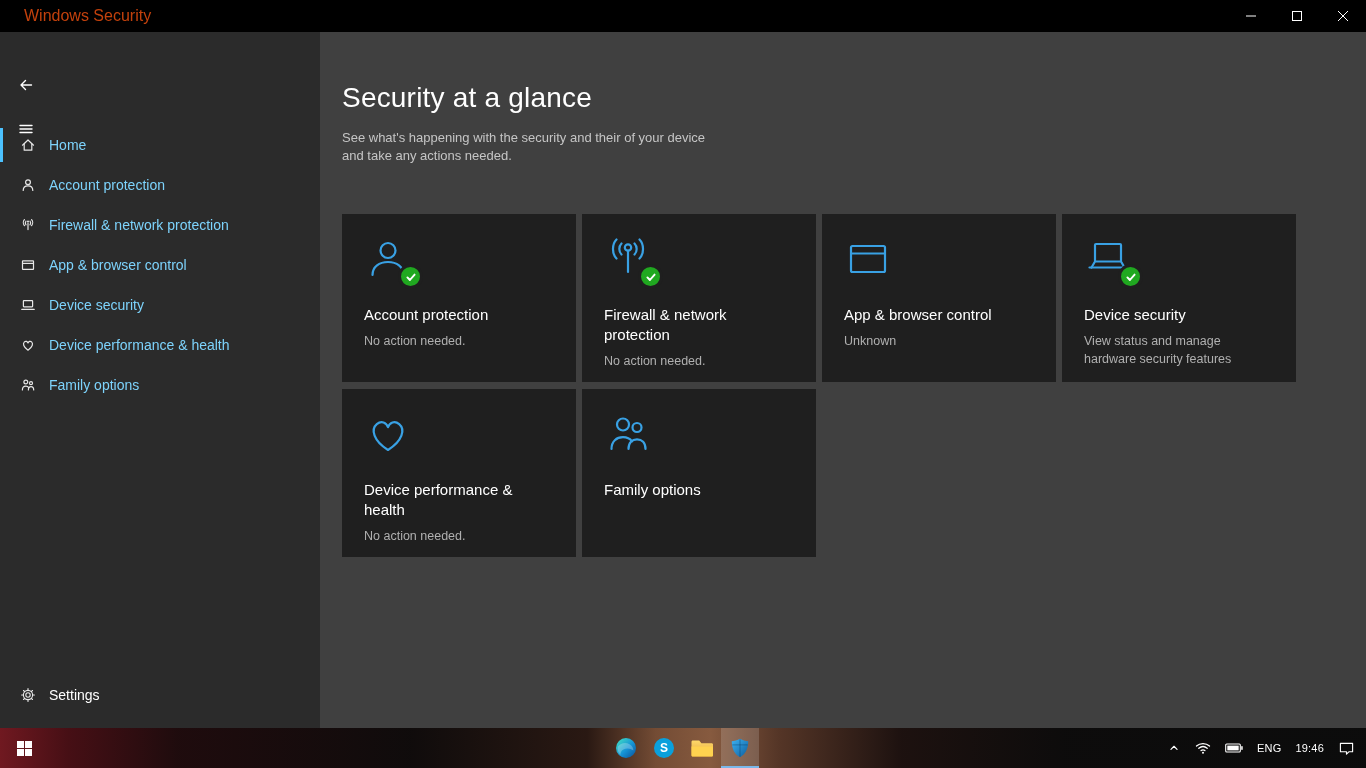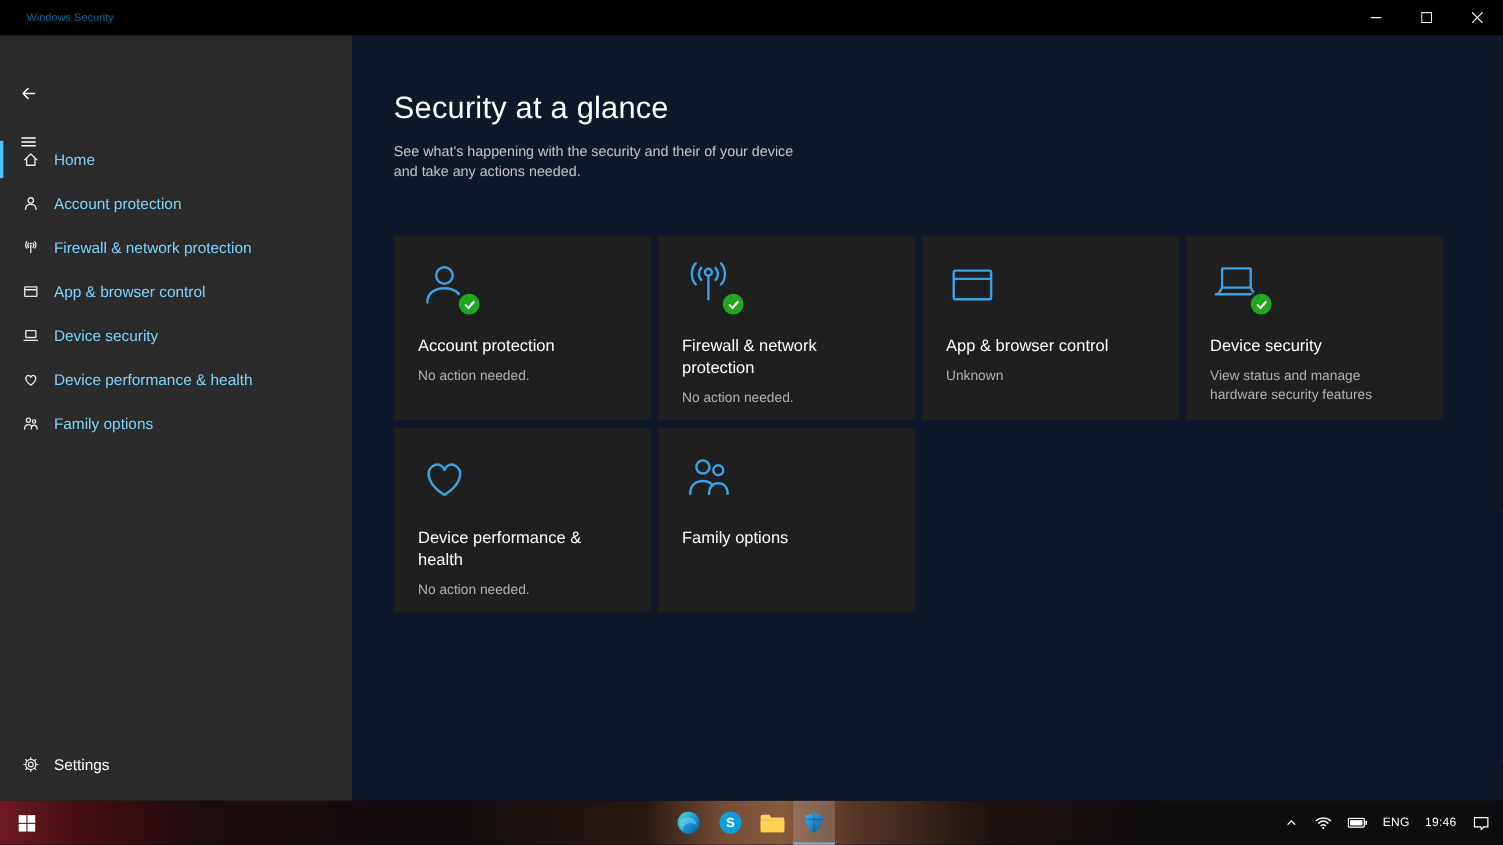--- a/index.html
+++ b/index.html
@@ -4,37 +4,37 @@
 <style>
   * { margin:0; padding:0; box-sizing:border-box; }
   html,body { width:1366px; height:768px; overflow:hidden; }
   body {
     font-family:"Liberation Sans","DejaVu Sans",sans-serif;
     background:#000; color:#fff; position:relative;
   }
 
   
   .titlebar { position:absolute; top:0; left:0; right:0; height:32px; background:#000; display:flex; align-items:center; z-index:5; }
-  .titlebar-title { font-size:10px; color:#0369a1; margin-left:24px; }
+  .titlebar-title { font-size:16px; color:#c2410c; margin-left:24px; }
   .win-controls { position:absolute; right:0; top:0; height:32px; display:flex; }
   .win-btn { width:46px; height:32px; display:flex; align-items:center; justify-content:center; }
 
   
   .sidebar { position:absolute; top:32px; left:0; width:320px; bottom:40px; background:#2b2b2b; }
   .icon-btn { position:absolute; left:8px; width:36px; height:34px; display:flex; align-items:center; justify-content:center; }
   .back-btn { top:36px; }
   .hamburger-btn { top:80px; }
   .nav { position:absolute; top:93px; left:0; right:0; }
   .nav-item { position:relative; height:40px; display:flex; align-items:center; padding-left:20px; gap:13px; font-size:14px; color:#7dd3fc; }
   .nav-item .icon16, .settings-item .icon16 { width:16px; height:16px; flex:0 0 16px; display:flex; }
   .active-bar { position:absolute; left:0; top:3px; bottom:3px; width:3px; background:#4cc2ff; }
   .settings-item { position:absolute; bottom:1px; left:0; right:0; height:40px; display:flex; align-items:flex-start; padding-left:20px; gap:13px; font-size:14px; }
 
   
-  .main { position:absolute; top:32px; left:320px; right:0; bottom:40px; background:#0f172a; padding-left:38px; }
+  .main { position:absolute; top:32px; left:320px; right:0; bottom:40px; background:#404040; padding-left:22px; }
   .page-title { margin-top:50px; font-size:28px; font-weight:300; letter-spacing:.2px; }
   .subtitle { margin-top:15px; font-size:13px; line-height:18px; color:#c5c5c5; max-width:388px; }
   .tile-grid { margin-top:49px; display:grid; grid-template-columns:repeat(4,234px); grid-auto-rows:168px; gap:7px 6px; }
   .tile { background:#1f1f1f; padding:21px 18px 0 22px; }
   .tile-icon-wrap { position:relative; width:52px; height:48px; }
   .badge { position:absolute; right:-7px; bottom:-6px; width:25px; height:25px; background:#20a820; border:3px solid #1f1f1f; border-radius:50%; display:flex; align-items:center; justify-content:center; }
   .tile-title { margin-top:22px; font-size:15px; line-height:20px; font-weight:400; max-width:192px; }
   .tile-desc { margin-top:7px; font-size:12.5px; line-height:18px; color:#b0b0b0; max-width:190px; }
 
   

